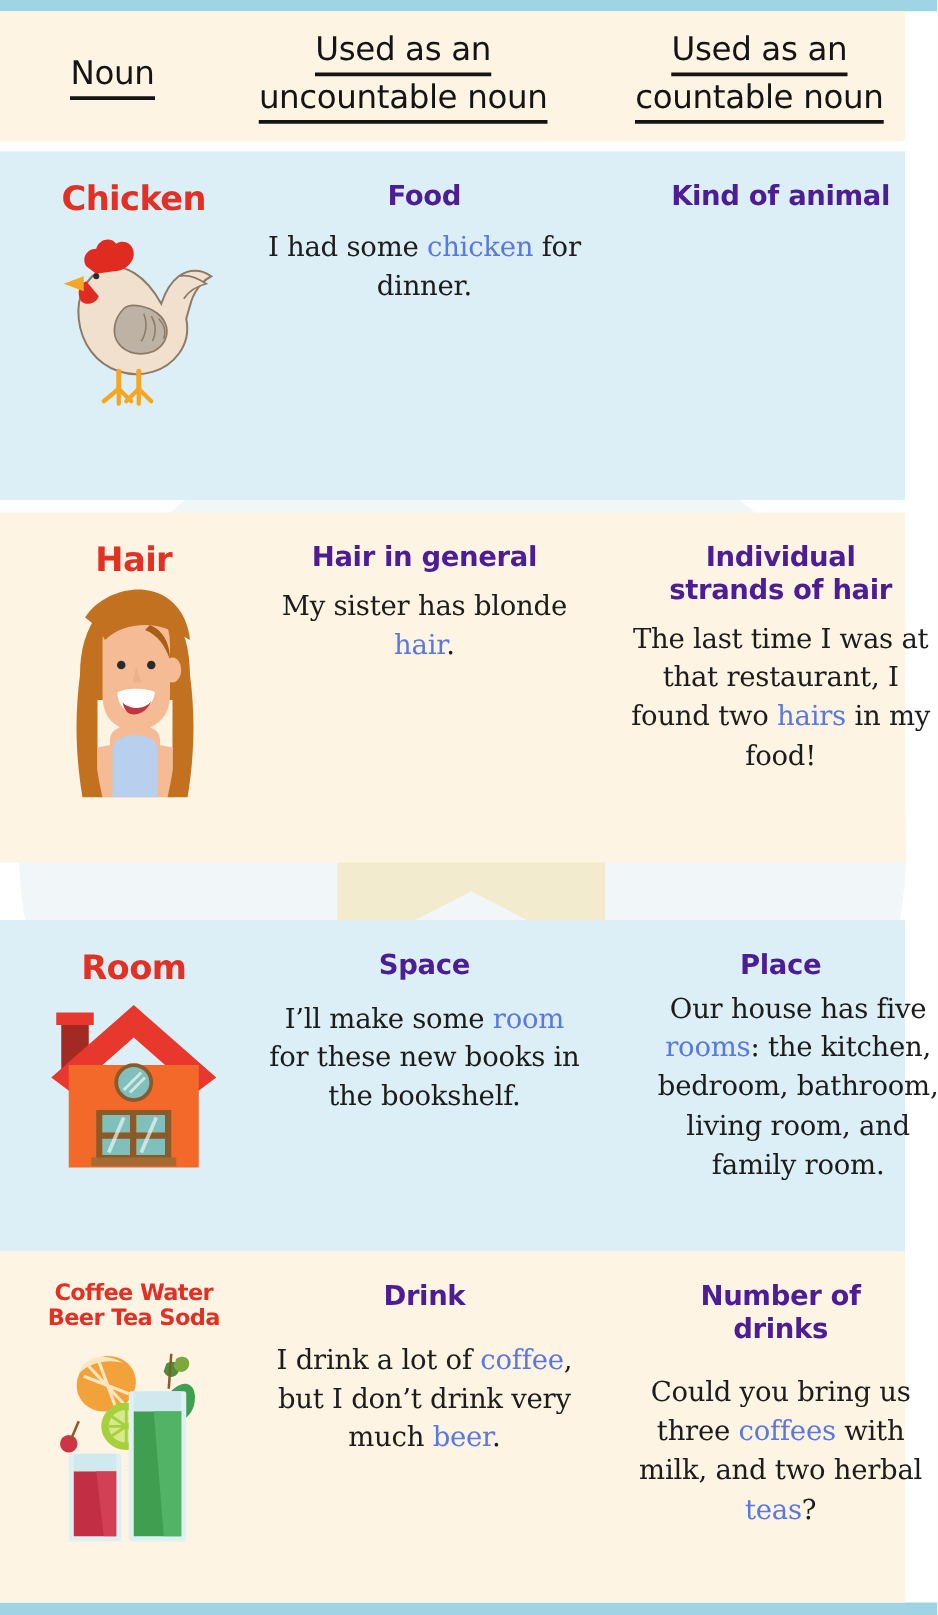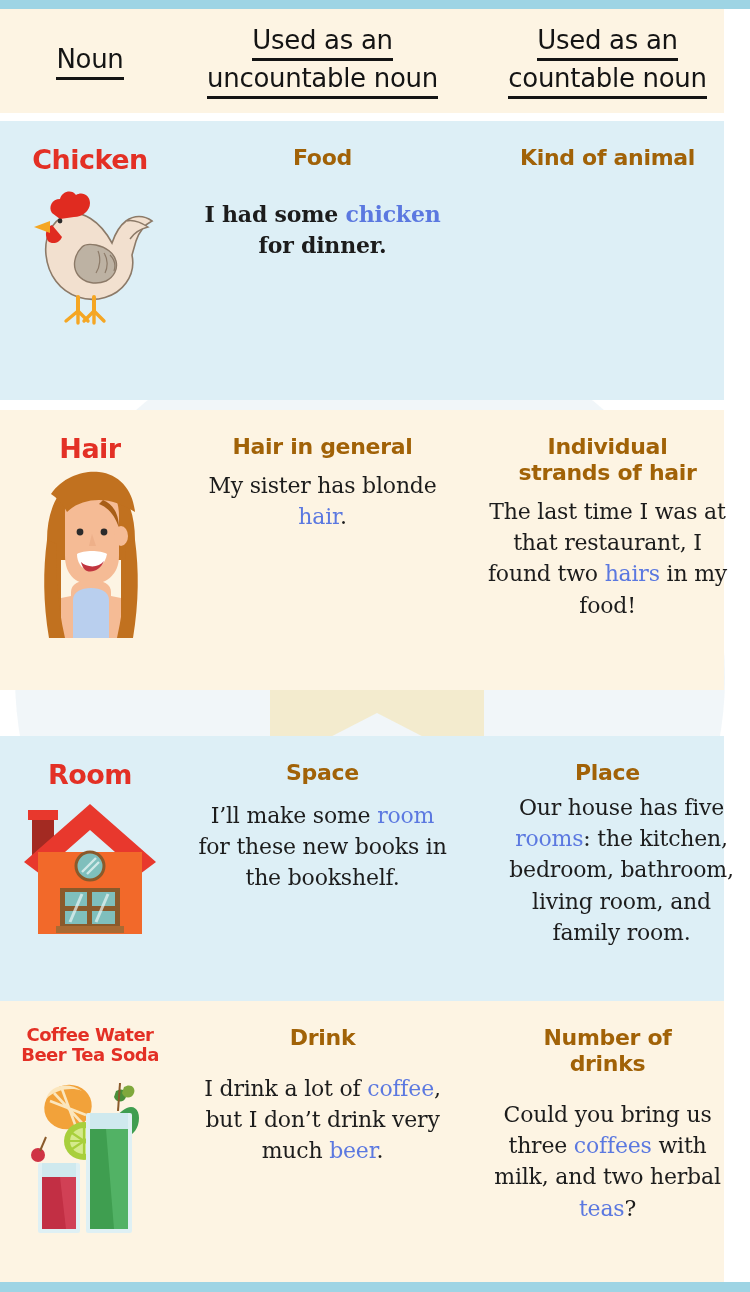--- a/index.html
+++ b/index.html
@@ -95,20 +95,21 @@
     padding: 0 6px;
   }
   .hdr-cell .u { border-bottom: 3px solid #141414; display: inline-block; padding-bottom: 1px; }
   .hdr-noun { font-size: 26px; }
 
   
   .row-grid {
     display: grid;
     grid-template-columns: 180px 285px 285px;
     height: 100%;
+    padding-left: 17px;
   }
 
   .col-noun {
     position: relative;
     padding-top: 24px;
     text-align: center;
   }
   .col-def {
     text-align: center;
     padding: 24px 14px 0 14px;
@@ -121,37 +122,37 @@
     color: #e33025;
     line-height: 1.12;
     letter-spacing: -0.5px;
   }
   .noun-word.multi { font-size: 18px; }
 
   .def-title {
     font-family: "DejaVu Sans", sans-serif;
     font-weight: bold;
     font-size: 22px;
-    color: #a16207;
+    color: #4c1d95;
     line-height: 1.18;
     letter-spacing: -0.3px;
     margin-bottom: 6px;
   }
 
   .def-sentence {
     font-family: "DejaVu Serif", serif;
     font-size: 22px;
     color: #1c1c1c;
     line-height: 1.42;
     letter-spacing: -0.2px;
   }
   .def-sentence .hl { color: #5b78e0; }
 
   
-  .r1 .def-sentence { margin-top: 28px; font-weight: bold; }
+  .r1 .def-sentence { margin-top: 12px; }
   .r2 .def-sentence { margin-top: 10px; }
   .r3 .def-sentence { margin-top: 14px; }
   .r3 .col-c .def-sentence { margin-top: 2px; margin-left: 28px; }
   .r4 .def-sentence { margin-top: 22px; }
 
   
   .art {
     display: block;
     margin: 6px auto 0 auto;
   }

